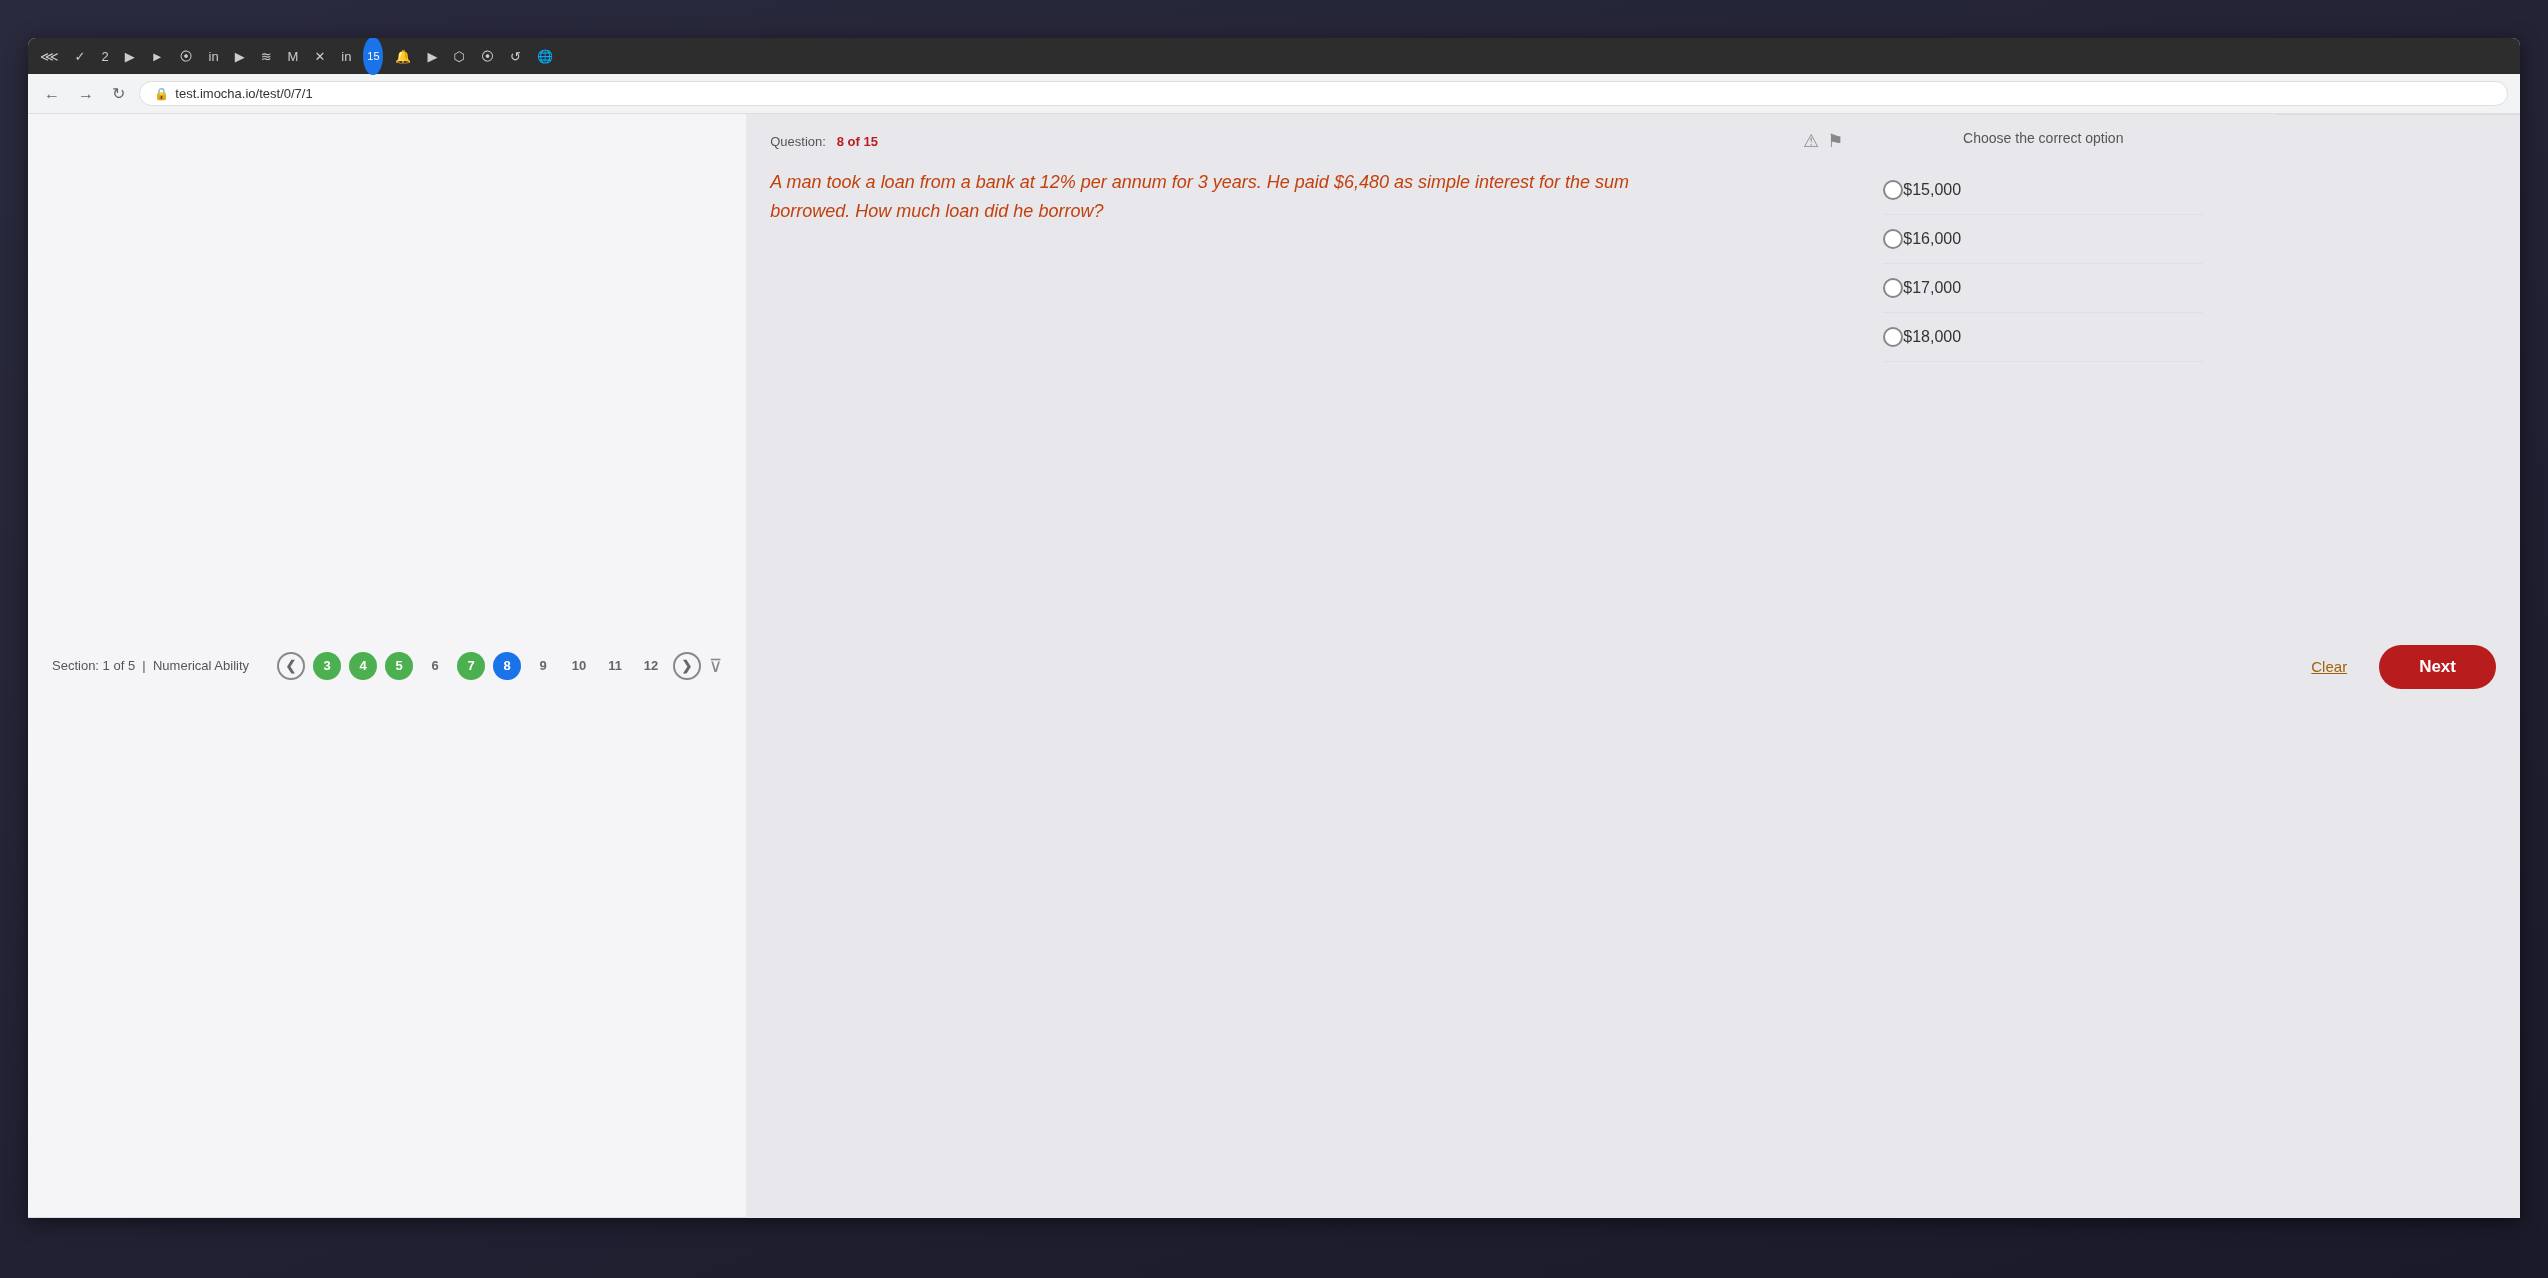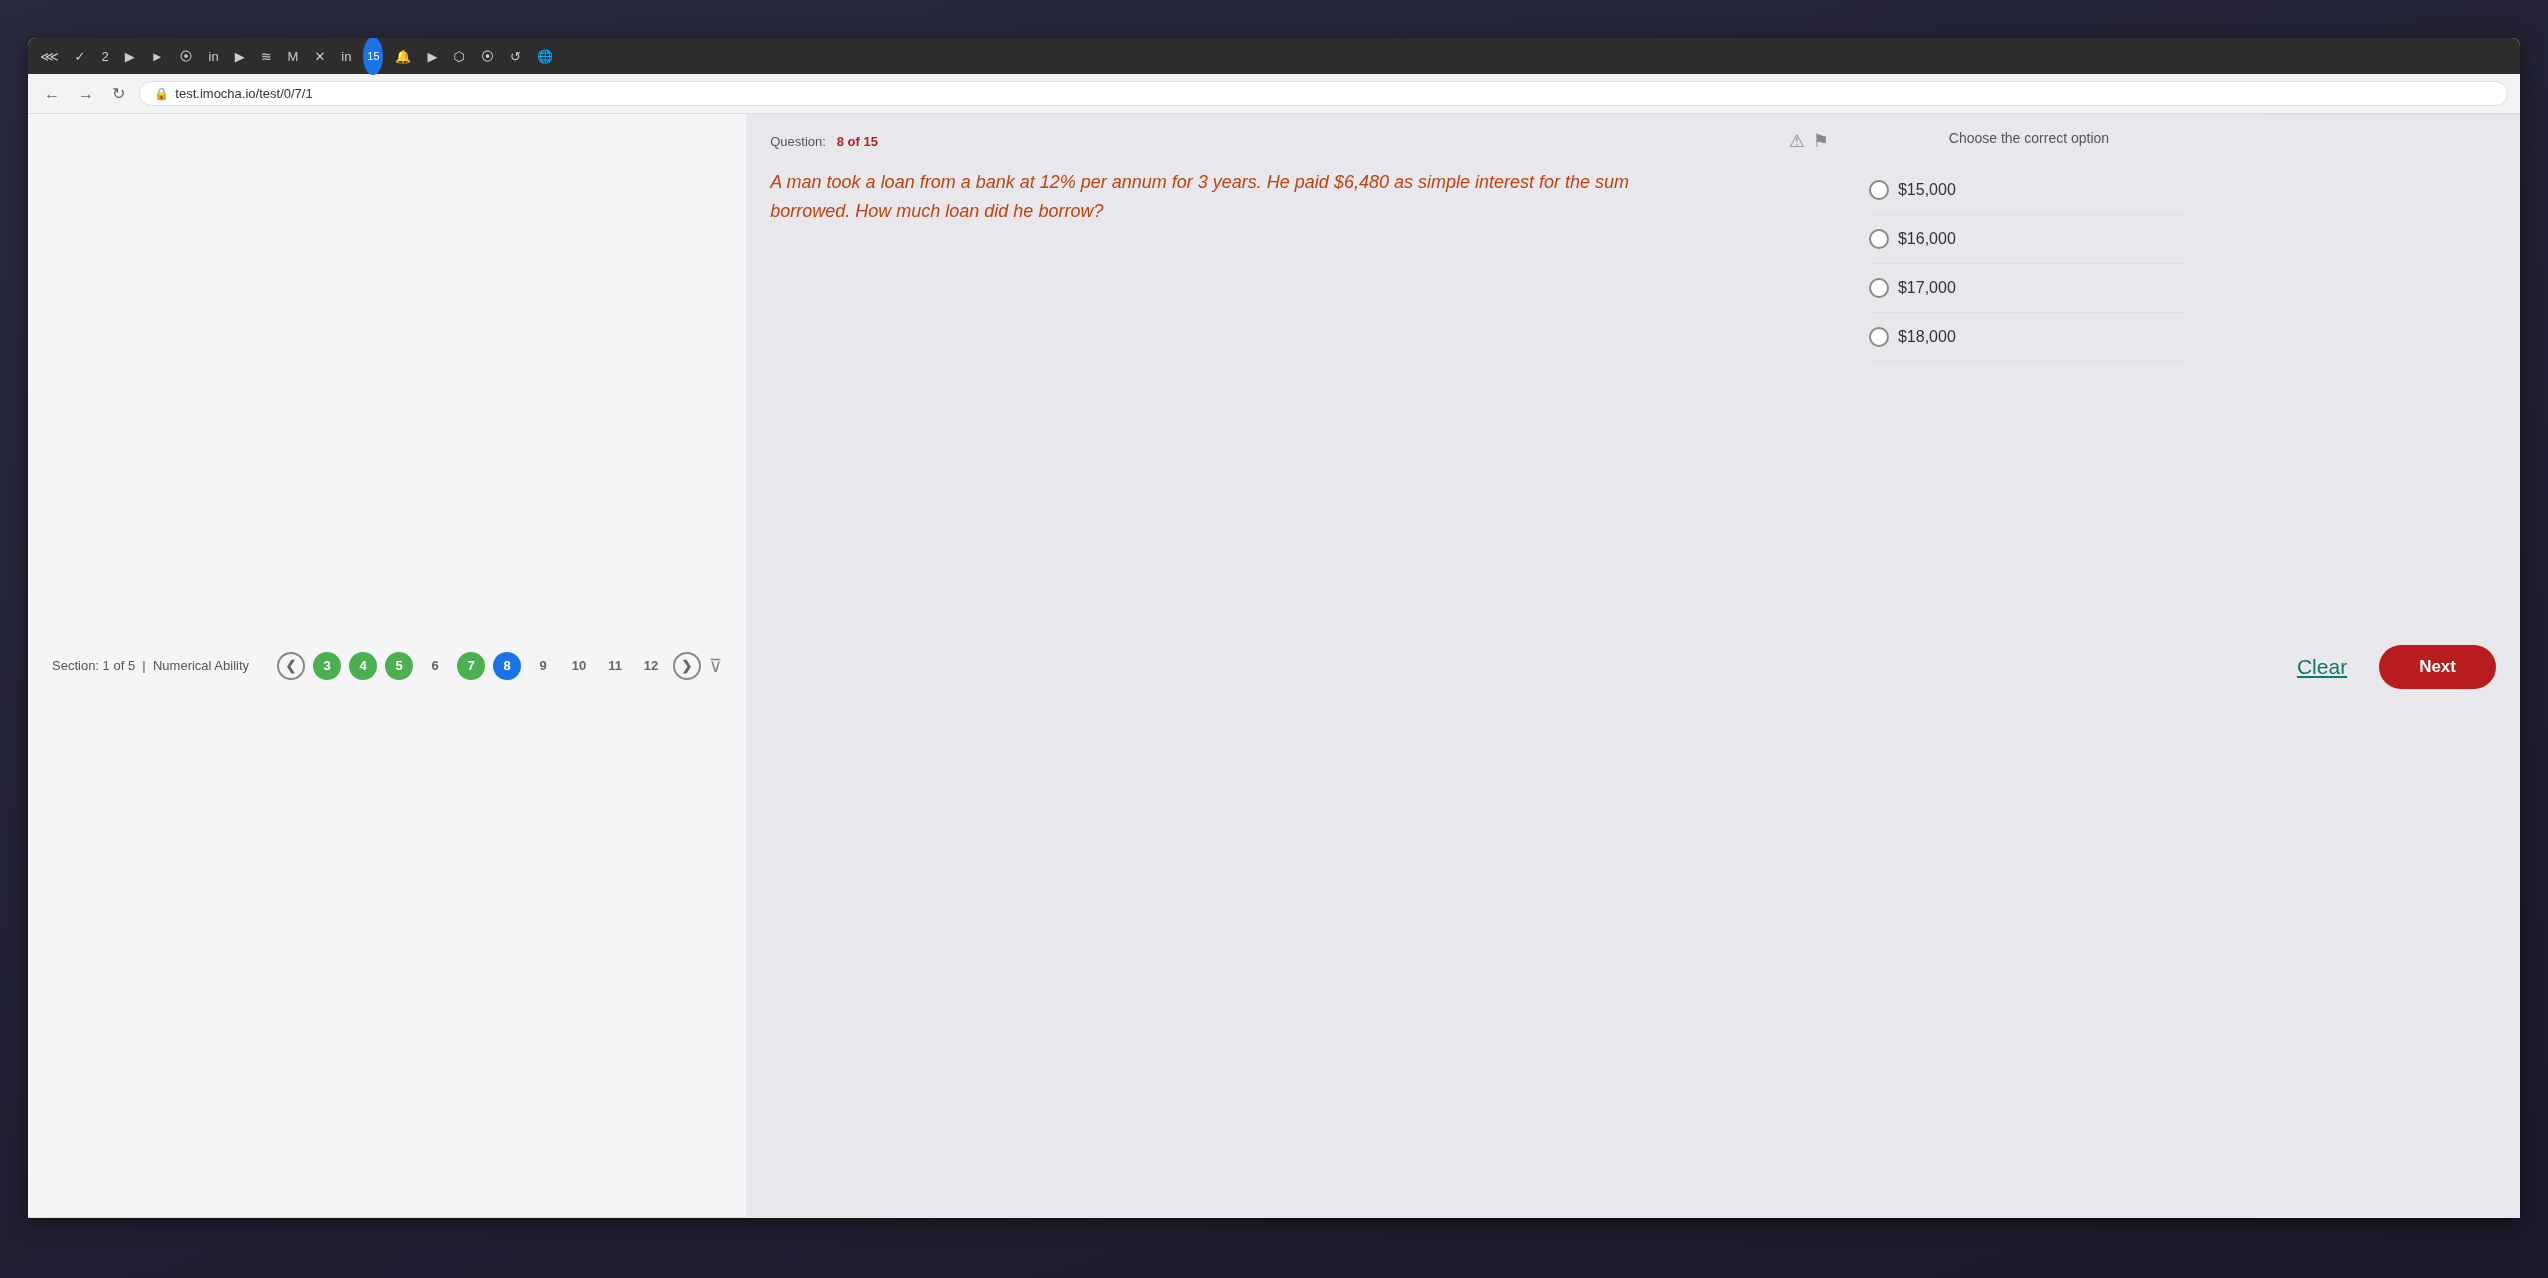--- a/index.html
+++ b/index.html
@@ -241,21 +241,21 @@
     .choose-label {
       font-size: 14px;
       color: #555;
       margin-bottom: 20px;
       text-align: center;
     }
 
     .option-row {
       display: flex;
       align-items: center;
-      gap: 9px;
+      gap: 0;
       padding: 14px 0;
       border-bottom: 1px solid #e0e0e0;
       cursor: pointer;
       text-align: center;
     }
 
     .option-row:last-of-type {
       border-bottom: 1px solid #e0e0e0;
     }
 
@@ -278,22 +278,22 @@
     .action-row {
       display: flex;
       align-items: center;
       justify-content: flex-end;
       gap: 20px;
       padding: 16px 24px;
       border-top: 1px solid #ddd;
     }
 
     .clear-btn {
-      font-size: 21px;
-      color: #0f766e;
+      font-size: 15px;
+      color: #a16207;
       background: none;
       border: none;
       cursor: pointer;
       text-decoration: underline;
       padding: 8px 12px;
     }
 
     .next-btn {
       background: #b91c1c;
       color: white;

